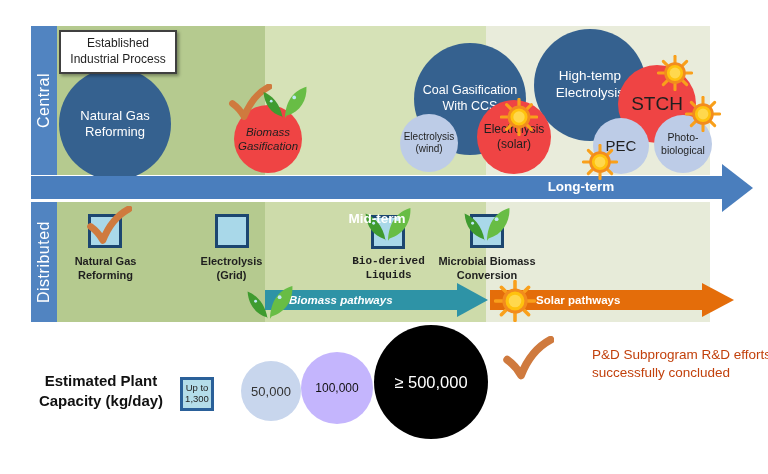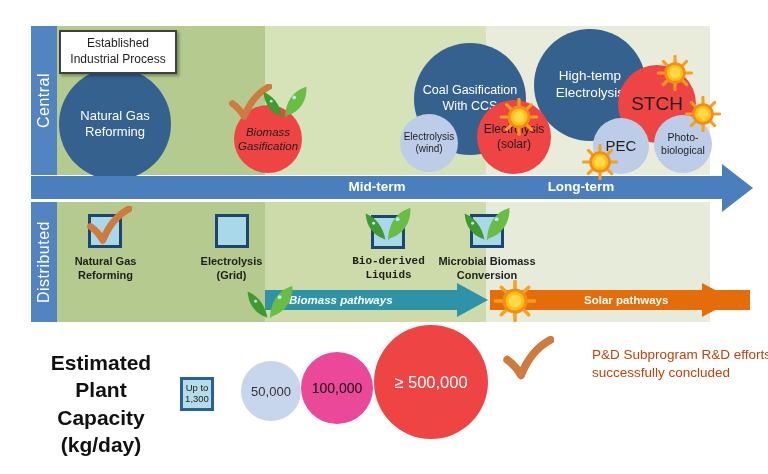--- a/index.html
+++ b/index.html
@@ -25,21 +25,21 @@
   .sb-dist{top:202px;height:120px;}
   .vtext{writing-mode:vertical-rl;transform:rotate(180deg);color:#fff;font-size:16px;
          letter-spacing:.5px;width:100%;height:100%;display:flex;align-items:center;justify-content:center;}
 
   
   .tl-body{position:absolute;left:31px;top:176px;width:691px;height:23px;background:#4a7ebd;z-index:5;}
   .tl-head{position:absolute;left:722px;top:164px;width:0;height:0;z-index:5;
            border-top:24px solid transparent;border-bottom:24px solid transparent;border-left:31px solid #4a7ebd;}
   .tl-label{position:absolute;top:179px;width:124px;text-align:center;color:#fff;
             font-weight:bold;font-size:13.5px;z-index:6;}
-  .tl-near{left:100px;} .tl-mid{left:315px;} .tl-long{left:519px;}
+  .tl-near{left:100px;} .tl-mid{left:315px;margin-top:32px;} .tl-long{left:519px;}
 
   
   .bubble{position:absolute;border-radius:50%;display:flex;align-items:center;justify-content:center;
           text-align:center;line-height:1.25;}
   .dark{background:#35618f;color:#fff;}
   .med{background:#ef4444;color:#1f1f1f;}
   .light{background:#bdcce7;color:#1f1f1f;}
   .b-ngr{left:59px;top:68px;width:112px;height:112px;font-size:13px;z-index:2;}
   .b-coal{left:414px;top:43px;width:112px;height:112px;font-size:12.5px;z-index:2;}
   .b-hte{left:534px;top:29px;width:112px;height:112px;font-size:13.5px;z-index:2;}
@@ -74,40 +74,40 @@
        border:3px solid #1c4670;z-index:2;}
   .sq-ngr{left:88px;top:214px;} .sq-grid{left:215px;top:214px;}
   .sq-bio{left:371px;top:215px;} .sq-micro{left:470px;top:214px;}
   .dlbl{position:absolute;top:255px;font-weight:bold;font-size:11px;line-height:1.25;
         text-align:center;color:#1f1f1f;z-index:2;}
   .dl-ngr{left:48px;width:115px;} .dl-grid{left:174px;width:115px;}
   .dl-bio{left:331px;width:115px;font-family:Liberation Mono, monospace;} .dl-micro{left:427px;width:120px;}
 
   
   .pa-body{position:absolute;top:290px;height:20px;z-index:3;color:#fff;font-weight:bold;
-           font-size:11.5px;line-height:20px;padding-left:48px;}
+           font-size:11.5px;line-height:20px;}
   .pa-bio{left:265px;width:192px;background:#2e93a6;padding-left:0;}
   .pa-bio span{margin-left:24px;font-style:italic;}
   .pa-solar{left:490px;width:212px;background:#e46d0a;}
   .pa-solar span{margin-left:46px;}
   .pa-head{position:absolute;top:283px;width:0;height:0;z-index:3;
            border-top:17px solid transparent;border-bottom:17px solid transparent;}
   .ph-bio{left:457px;border-left:31px solid #2e93a6;}
   .ph-solar{left:702px;border-left:32px solid #e46d0a;}
 
   
-  .leg-title{left:35px;top:349px;width:132px;font-weight:bold;font-size:21px;line-height:1.3;
+  .leg-title{left:35px;top:371px;width:132px;font-weight:bold;font-size:15px;line-height:1.3;
              text-align:center;color:#111;}
   .leg-sq{left:180px;top:377px;width:34px;height:34px;box-sizing:border-box;background:#b4dde9;
           border:3px solid #2a6099;font-size:9.5px;line-height:1.15;color:#222;}
   .leg-circle{position:absolute;border-radius:50%;display:flex;align-items:center;
               justify-content:center;text-align:center;}
   .lc-50{left:241px;top:361px;width:60px;height:60px;background:#c8d6ed;font-size:13px;color:#333;}
-  .lc-100{left:301px;top:352px;width:72px;height:72px;background:#ec4899;font-size:14px;color:#111;}
-  .lc-500{left:374px;top:325px;width:114px;height:114px;background:#ef4444;font-size:16.5px;color:#fff;}
+  .lc-100{left:301px;top:352px;width:72px;height:72px;background:#c4b5fd;font-size:12px;color:#111;}
+  .lc-500{left:374px;top:325px;width:114px;height:114px;background:#000000;font-size:16.5px;color:#fff;}
   .leg-note{left:551px;top:346px;width:205px;font-size:13.5px;line-height:1.35;color:#c2410c;margin-left:41px;}
 </style>
 </head>
 <body>
 
 <svg width="0" height="0" style="position:absolute">
   <defs>
     <g id="sun-def">
       <g stroke="#F9A01B" stroke-width="3.4" stroke-linecap="round">
         <line x1="20" y1="1.5" x2="20" y2="8"></line>

